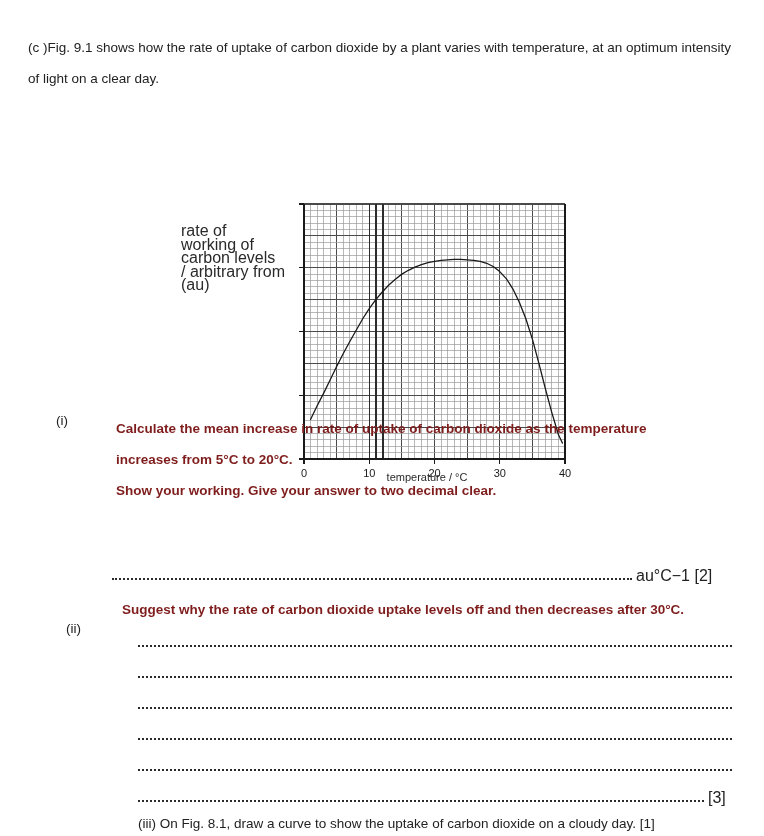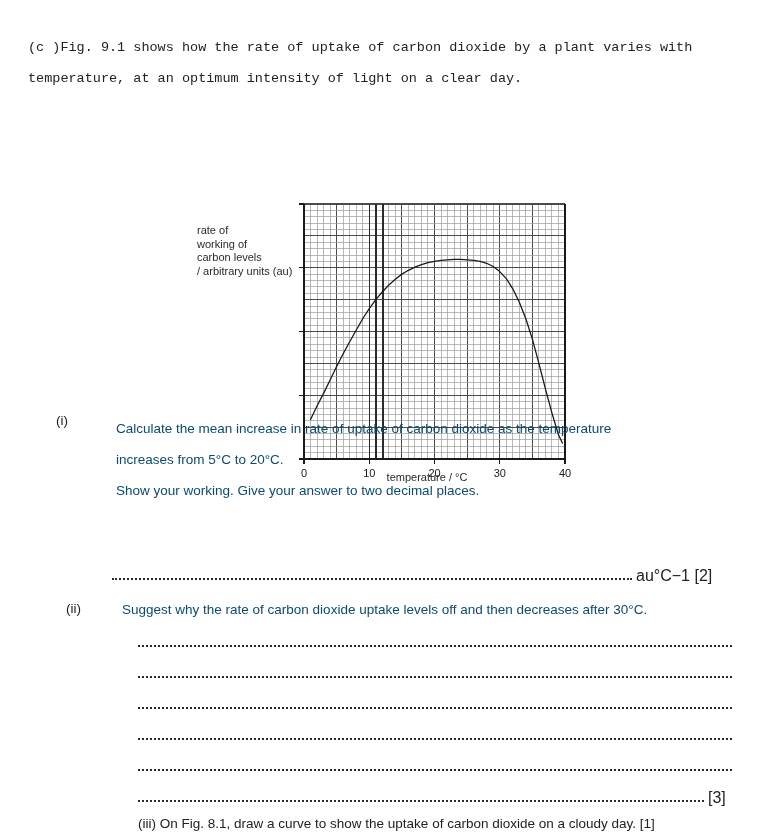--- a/index.html
+++ b/index.html
@@ -9,41 +9,41 @@
     font-family:"Liberation Sans", sans-serif;
     color:#1a1a1a;
     overflow:hidden;
     position:relative;
   }
   .page{position:relative;width:764px;height:836px;}
 
   
   .intro{
     position:absolute;left:28px;top:18px;width:708px;
-    font-size:13.5px;line-height:31px;color:#222;font-family:Liberation Mono, monospace;
+    font-size:13.5px;line-height:31px;color:#222;
   }
 
   
   .figure{position:absolute;left:0px;top:96px;width:764px;height:300px;}
   .ylabel{
     position:absolute;left:181px;top:128px;width:110px;
-    font-size:11px;line-height:13.5px;color:#2a2a2a;margin-left:16px;
+    font-size:16px;line-height:13.5px;color:#2a2a2a;
   }
   .plotwrap{position:absolute;left:296px;top:100px;}
   .xaxis-title{
     position:absolute;left:296px;top:375px;width:262px;
     text-align:center;font-size:11px;color:#2a2a2a;
   }
 
   
   .q-roman{
     position:absolute;font-size:13.5px;color:#222;
   }
   .q-body{
-    position:absolute;font-size:13.5px;line-height:31px;color:#0c4a6e;
+    position:absolute;font-size:13.5px;line-height:31px;color:#7f1d1d;font-weight:bold;
   }
 
   
   .dots{
     position:absolute;
     border-bottom:2px dotted #2a2a2a;
     height:0;
   }
   .tail{
     position:absolute;font-size:16px;color:#222;white-space:nowrap;
@@ -59,21 +59,21 @@
 <div class="page">
 
   <p class="intro">(c )Fig. 9.1 shows how the rate of uptake of carbon dioxide by a plant varies with temperature, at an optimum intensity of light on a clear day.</p>
 
   <div class="figure">
 
     <div class="ylabel">
       <div>rate of</div>
       <div>working of</div>
       <div>carbon levels</div>
-      <div>/ arbitrary units (au)</div>
+      <div>/ arbitrary from (au)</div>
     </div>
 
     <div class="plotwrap">
       <svg id="plot-svg" width="280" height="285" viewBox="0 0 280 285">
           <line x1="8" y1="8" x2="8" y2="263" stroke="#4a4a4a" stroke-width="1.1" shape-rendering="crispEdges"></line>
           <line x1="14.525" y1="8" x2="14.525" y2="263" stroke="#9a9a9a" stroke-width="0.7" shape-rendering="crispEdges"></line>
           <line x1="21.05" y1="8" x2="21.05" y2="263" stroke="#9a9a9a" stroke-width="0.7" shape-rendering="crispEdges"></line>
           <line x1="27.575" y1="8" x2="27.575" y2="263" stroke="#9a9a9a" stroke-width="0.7" shape-rendering="crispEdges"></line>
           <line x1="34.1" y1="8" x2="34.1" y2="263" stroke="#9a9a9a" stroke-width="0.7" shape-rendering="crispEdges"></line>
           <line x1="40.625" y1="8" x2="40.625" y2="263" stroke="#4a4a4a" stroke-width="1.1" shape-rendering="crispEdges"></line>
@@ -184,27 +184,27 @@
         </svg>
     </div>
 
     <div class="xaxis-title">temperature / °C</div>
   </div>
 
   <div class="q-roman" style="left:56px;top:413px;">(i)</div>
   <div class="q-body" style="left:116px;top:413px;width:620px;">
     <div>Calculate the mean increase in rate of uptake of carbon dioxide as the temperature</div>
     <div>increases from 5°C to 20°C.</div>
-    <div>Show your working. Give your answer to two decimal places.</div>
+    <div>Show your working. Give your answer to two decimal clear.</div>
   </div>
 
   <div class="dots" style="left:112px;top:578px;width:520px;"></div>
   <div class="tail" style="left:636px;top:567px;">au°C−1 [2]</div>
 
-  <div class="q-roman" style="left:66px;top:601px;">(ii)</div>
+  <div class="q-roman" style="left:66px;top:621px;">(ii)</div>
   <div class="q-body" style="left:122px;top:601px;width:614px;line-height:18px;">
     <div>Suggest why the rate of carbon dioxide uptake levels off and then decreases after 30°C.</div>
   </div>
 
   <div class="dots" style="left:138px;top:645px;width:594px;"></div>
   <div class="dots" style="left:138px;top:676px;width:594px;"></div>
   <div class="dots" style="left:138px;top:707px;width:594px;"></div>
   <div class="dots" style="left:138px;top:738px;width:594px;"></div>
   <div class="dots" style="left:138px;top:769px;width:594px;"></div>
 

